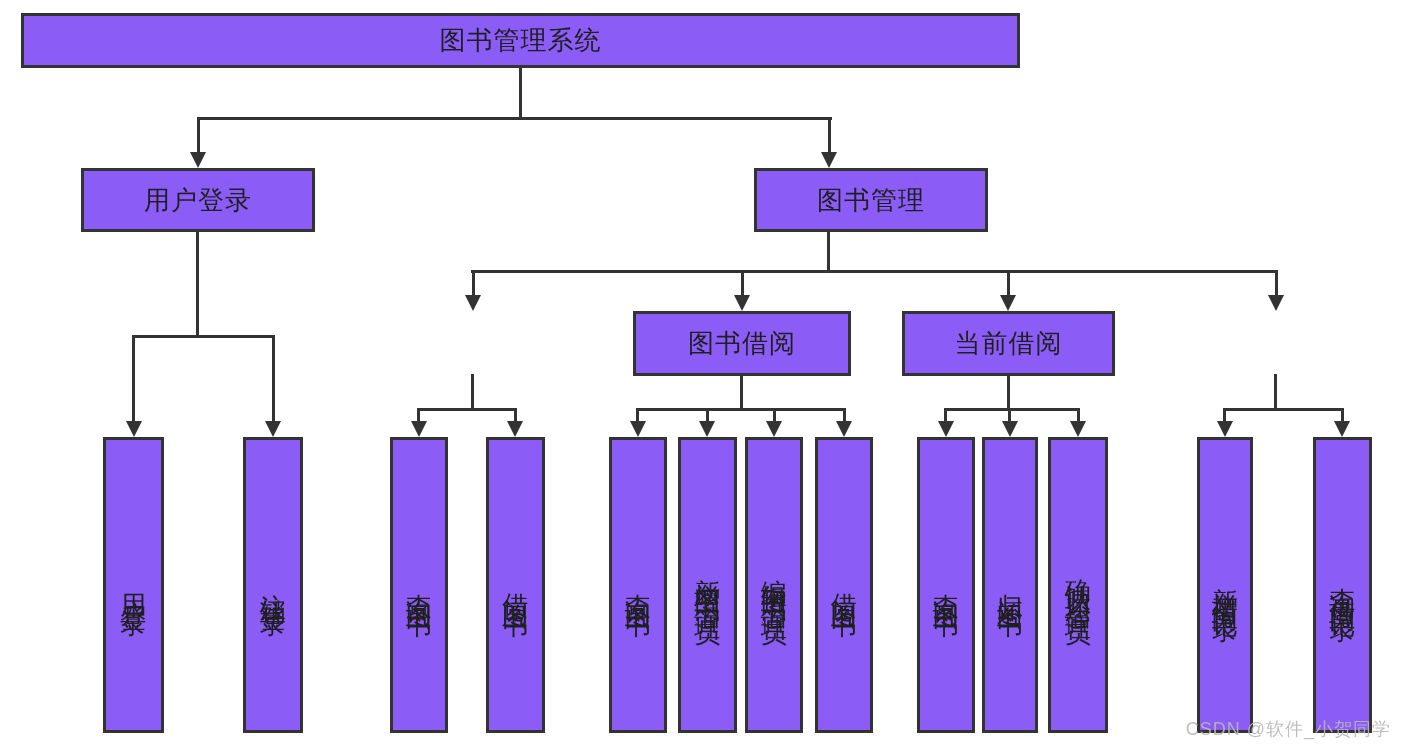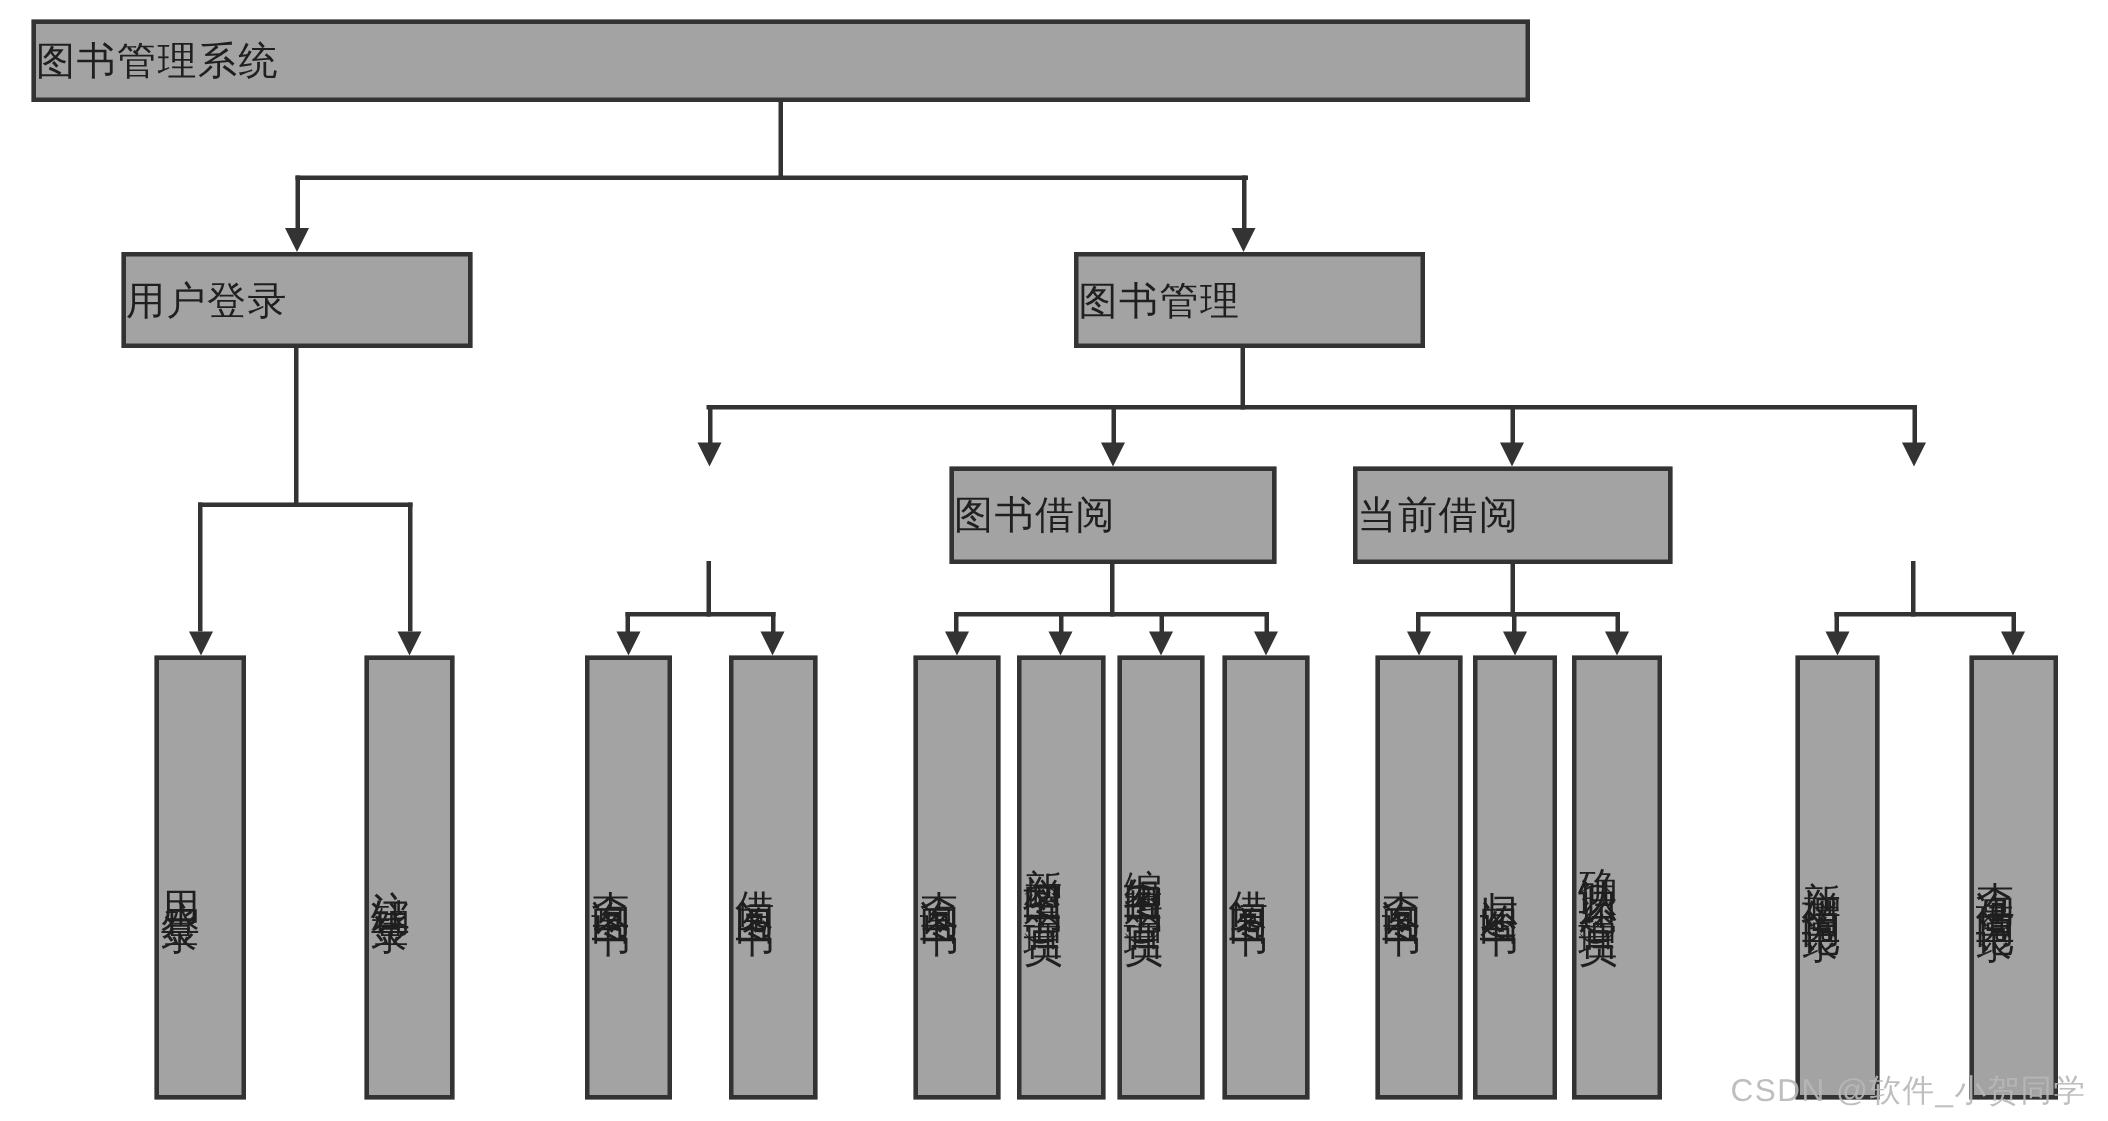--- a/index.html
+++ b/index.html
@@ -4,22 +4,22 @@
 <style>
   html,body{margin:0;padding:0;background:#fff}
   .canvas{
     position:relative;width:1405px;height:747px;overflow:hidden;
     background:var(--background,#ffffff);
     font-family:"Liberation Sans","DejaVu Sans",sans-serif;
   }
   .node{
     position:absolute;box-sizing:border-box;
     border:3px solid var(--line,#333333);
-    background:#a3a3a3;
-    display:flex;align-items:center;
+    background:#8b5cf6;
+    display:flex;align-items:center;justify-content:center;
     color:var(--text,#1f1f1f);
     font-size:26px;
   }
   .lbl{letter-spacing:1px;white-space:nowrap}
   .vlbl{
     writing-mode:vertical-lr;
     text-orientation:mixed;
     letter-spacing:6px;
     line-height:1.1;
     white-space:nowrap;
@@ -27,37 +27,37 @@
   .hline{position:absolute;height:3px;background:var(--line,#333333)}
   .vline{position:absolute;width:3px;background:var(--line,#333333)}
   .arrow{
     position:absolute;width:0;height:0;
     border-left:8px solid transparent;
     border-right:8px solid transparent;
     border-top:16px solid var(--line,#333333);
   }
   .watermark{
     position:absolute;right:14px;bottom:6px;
-    font-size:21px;color:var(--watermark,#b8b8b8);
+    font-size:18px;color:var(--watermark,#b8b8b8);
     letter-spacing:1px;z-index:5;opacity:.9;
   }
 </style>
 </head>
 <body>
 
 <div class="canvas">
 
   <div class="node" style="left:21px;top:13px;width:999px;height:55px">
     <span class="lbl">图书管理系统</span>
   </div>
 
   <div class="node" style="left:81px;top:168px;width:234px;height:64px">
     <span class="lbl">用户登录</span>
   </div>
-  <div class="node" style="left:716px;top:168px;width:234px;height:64px">
+  <div class="node" style="left:754px;top:168px;width:234px;height:64px">
     <span class="lbl">图书管理</span>
   </div>
 
   <div class="node" style="left:902px;top:311px;width:213px;height:65px">
     <span class="lbl">当前借阅</span>
   </div>
   <div class="node" style="left:633px;top:311px;width:218px;height:65px">
     <span class="lbl">图书借阅</span>
   </div>
 

